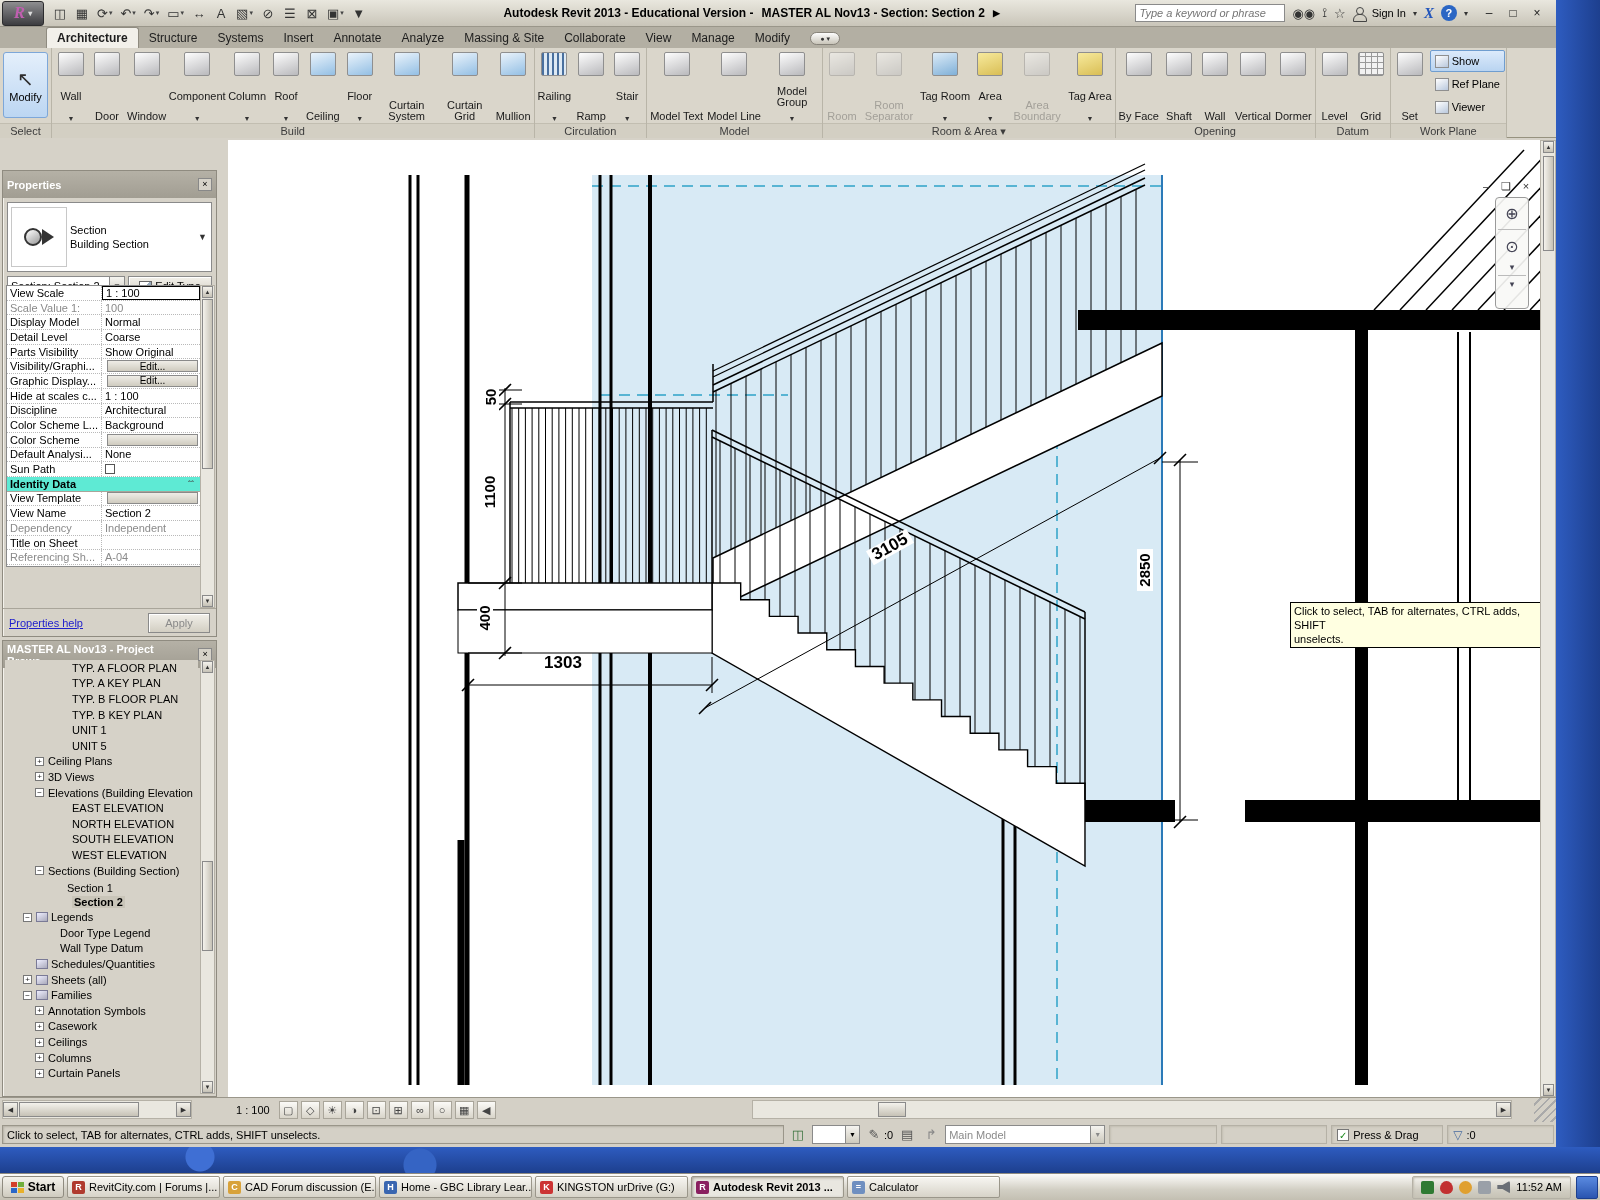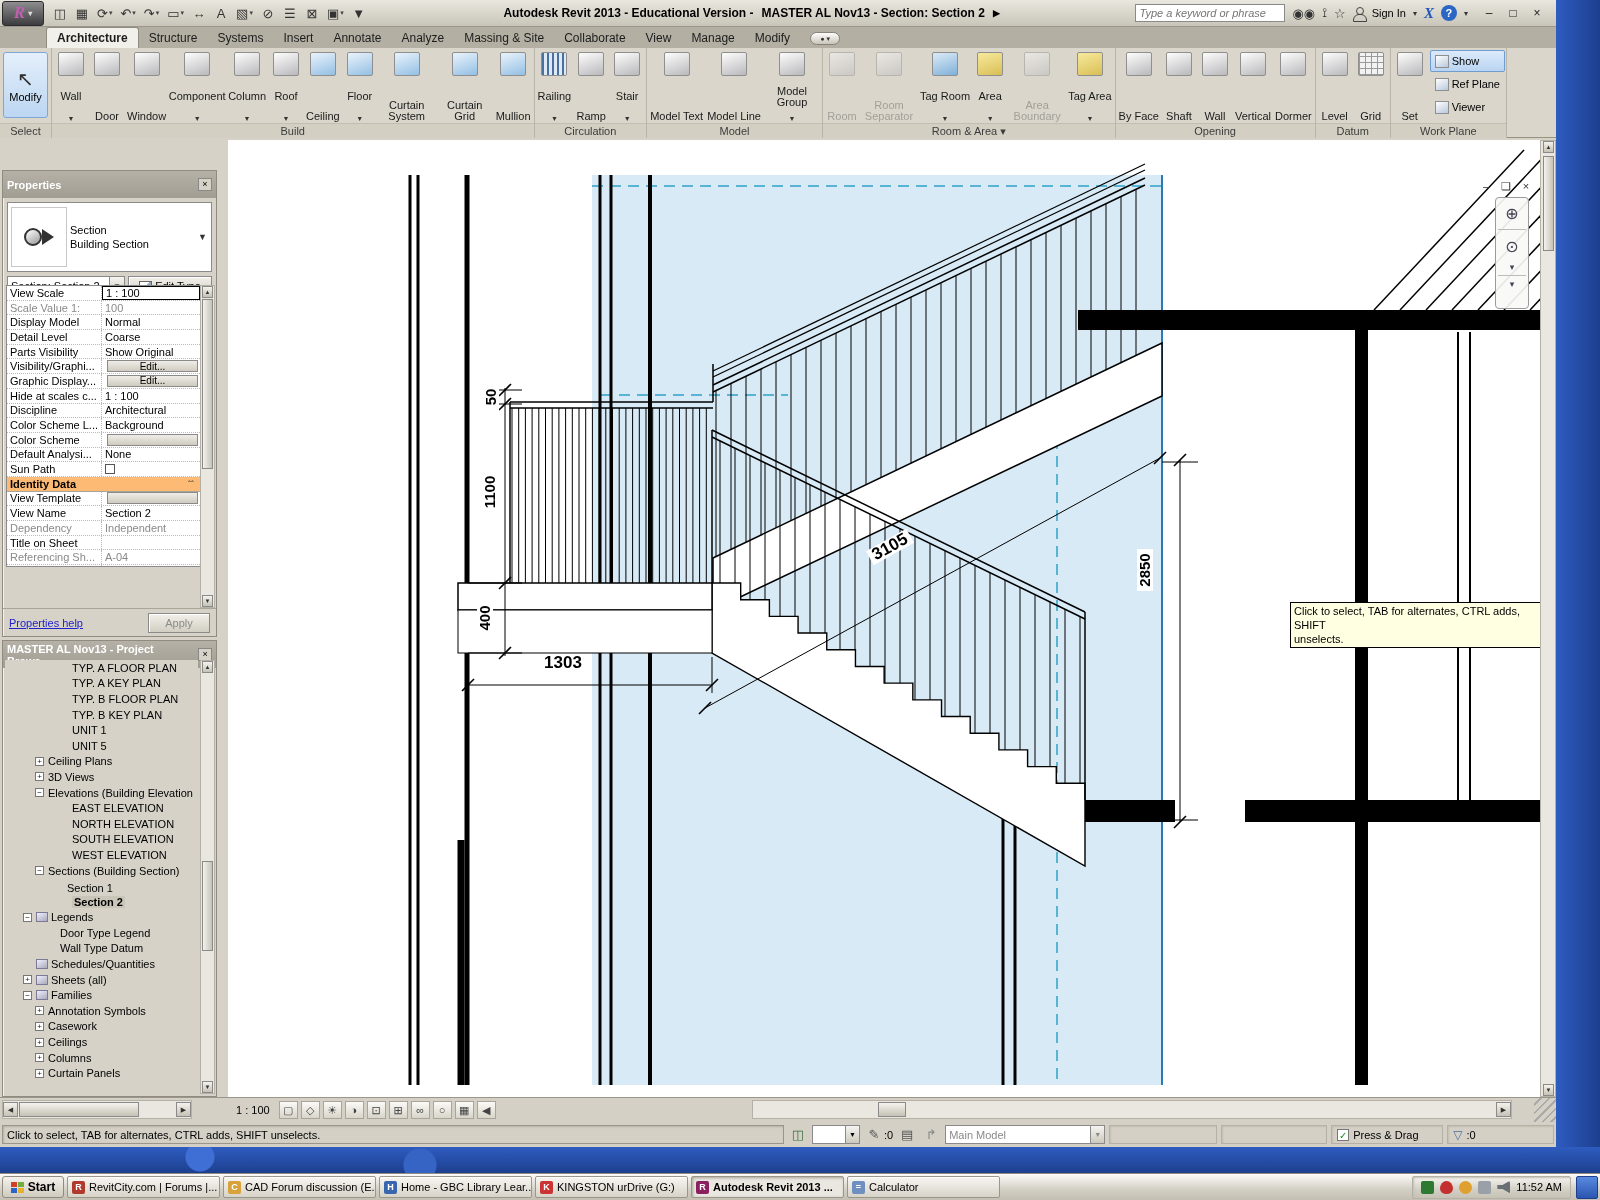--- a/index.html
+++ b/index.html
@@ -90,21 +90,21 @@
     display:flex;align-items:center;justify-content:center;gap:3px;padding:0 5px;}
   .etico{width:13px;height:11px;border:1px solid #666;background:linear-gradient(135deg,#fff 50%,#9ab 50%);}
   .propgrid{position:absolute;left:3px;top:114px;width:195px;background:#fff;border:1px solid #8a8a8a;overflow:hidden;}
   .prow{display:flex;height:14.7px;border-bottom:1px dotted #b9b9b9;align-items:center;}
   .prow .pl{width:95px;padding-left:3px;border-right:1px dotted #b9b9b9;height:100%;display:flex;align-items:center;overflow:hidden;white-space:nowrap;}
   .prow .pv{flex:1;padding-left:3px;overflow:hidden;white-space:nowrap;height:100%;display:flex;align-items:center;}
   .prow .pv.grey,.prow .pl.grey{color:#8a8a8a;}
   .prow .pv .vbtn{flex:1;margin:1px 2px;height:12px;font-size:10px;display:flex;align-items:center;justify-content:center;
     background:linear-gradient(#efede7,#cfcbbf);border:1px solid #8a8a8a;}
   .prow .pv.selv{border:1px solid #000;margin:0;}
-  .prow.hdr{background:#fdba74;font-weight:bold;border-bottom:1px solid #a9a59a;align-items:center;}
+  .prow.hdr{background:#5eead4;font-weight:bold;border-bottom:1px solid #a9a59a;align-items:center;}
   .prow.hdr .hcaret{margin-left:auto;margin-right:6px;font-weight:normal;font-size:9px;color:#444;}
   .chk{width:10px;height:10px;border:1px solid #555;background:#fff;font-size:9px;line-height:9px;text-align:center;color:#2a7a2a;}
   .vscroll{position:absolute;width:15px;background:#e9e7df;border:1px solid #b5b1a6;}
   .vthumb{position:absolute;left:1px;width:11px;background:linear-gradient(90deg,#f4f2ec,#c6c2b6);border:1px solid #8a8a8a;}
   .sarr{position:absolute;left:1px;width:11px;height:12px;background:linear-gradient(#f4f2ec,#c6c2b6);border:1px solid #8a8a8a;
     font-size:6px;text-align:center;line-height:11px;color:#333;}
   .prop-bottom{position:absolute;left:0;right:0;bottom:0;height:28px;border-top:1px solid #a9a59a;display:flex;align-items:center;padding:0 6px;}
   .plink{color:#2222cc;text-decoration:underline;}
   .applybtn{margin-left:auto;width:62px;height:20px;color:#8a8a8a;}
 

